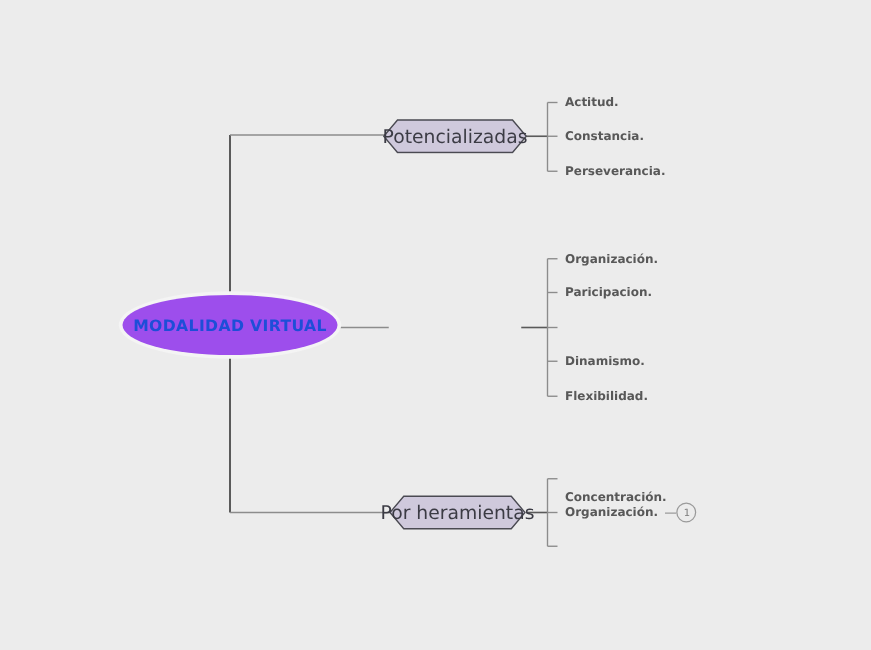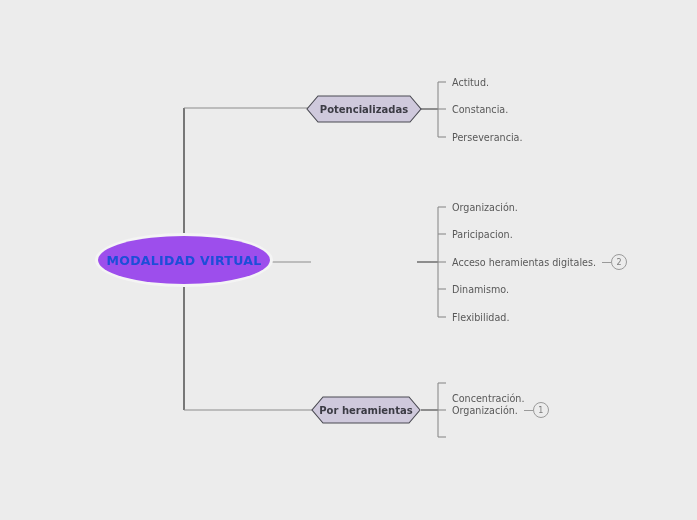--- a/index.html
+++ b/index.html
@@ -72,37 +72,38 @@
     position: absolute;
     left: 0;
     top: 0;
   }
   .hex-node .hex-label {
     position: absolute;
     inset: 0;
     display: flex;
     align-items: center;
     justify-content: center;
-    font-size: 10px;
-    font-weight: bold;
+    font-size: 15px;
+    font-weight: normal;
     color: #3b3b44;
     white-space: nowrap;
   }
 
   
   .leaf {
     position: absolute;
     display: flex;
     align-items: center;
     height: 16px;
     white-space: nowrap;
   }
   .leaf-label {
     font-size: 9.6px;
     color: #585858;
+    font-weight: bold;
   }
   .leaf-badge-link {
     display: inline-block;
     width: 9px;
     height: 1px;
     background: #9a9a9a;
     margin-left: 6px;
   }
   .leaf-badge {
     width: 14px;
@@ -176,25 +177,20 @@
     <span class="leaf-label">Perseverancia.</span>
   </div>
 
 
   <div class="leaf" style="left:452px; top:199px;">
     <span class="leaf-label">Organización.</span>
   </div>
   <div class="leaf" style="left:452px; top:226px;">
     <span class="leaf-label">Paricipacion.</span>
   </div>
-  <div class="leaf" style="left:452px; top:254px;">
-    <span class="leaf-label">Acceso heramientas digitales.</span>
-    <span class="leaf-badge-link"></span>
-    <span class="leaf-badge">2</span>
-  </div>
   <div class="leaf" style="left:452px; top:281px;">
     <span class="leaf-label">Dinamismo.</span>
   </div>
   <div class="leaf" style="left:452px; top:309px;">
     <span class="leaf-label">Flexibilidad.</span>
   </div>
 
   <div class="hex-node" style="left:311px; top:396px; width:110px;">
     <svg class="hex-svg" width="110" height="28" viewBox="0 0 110 28">
       <polygon points="12,1 98,1 109,14 98,27 12,27 1,14" fill="#cfc9dc" stroke="#4a4a52" stroke-width="1.1"></polygon>

